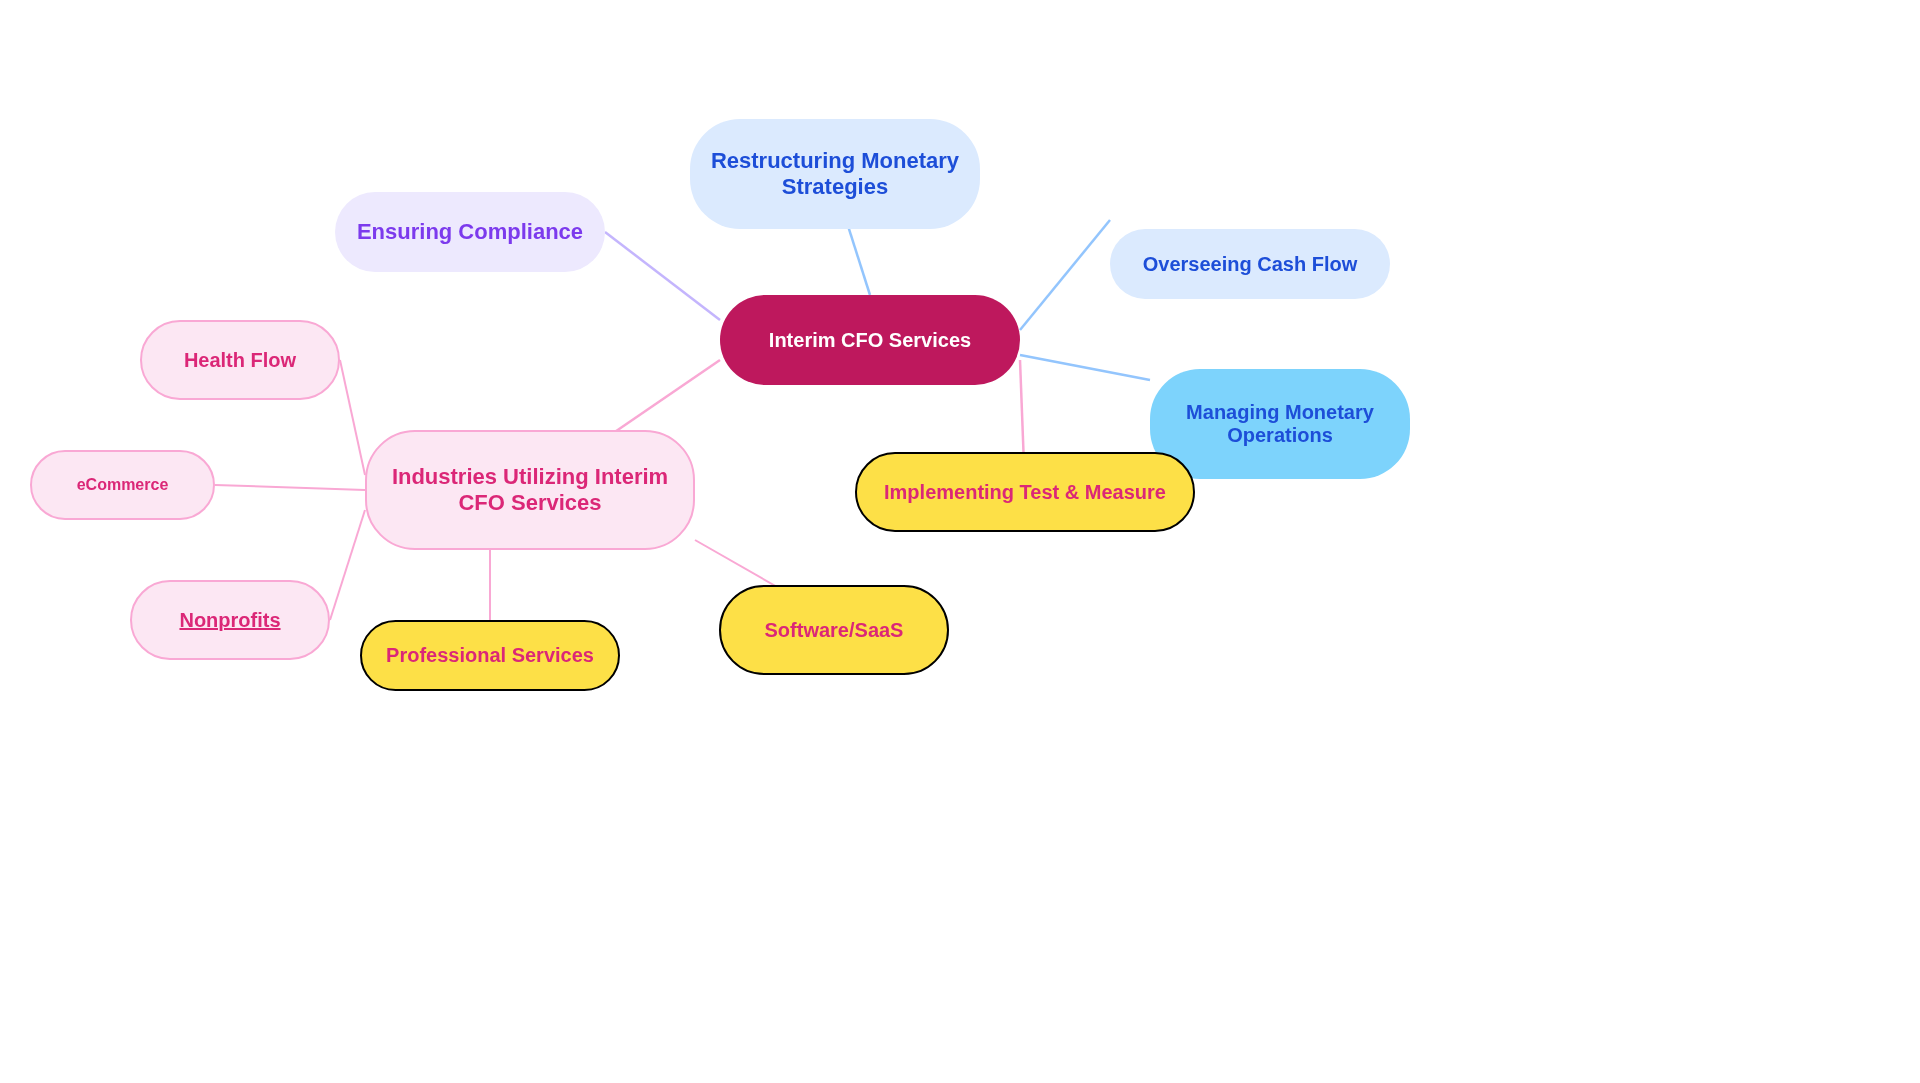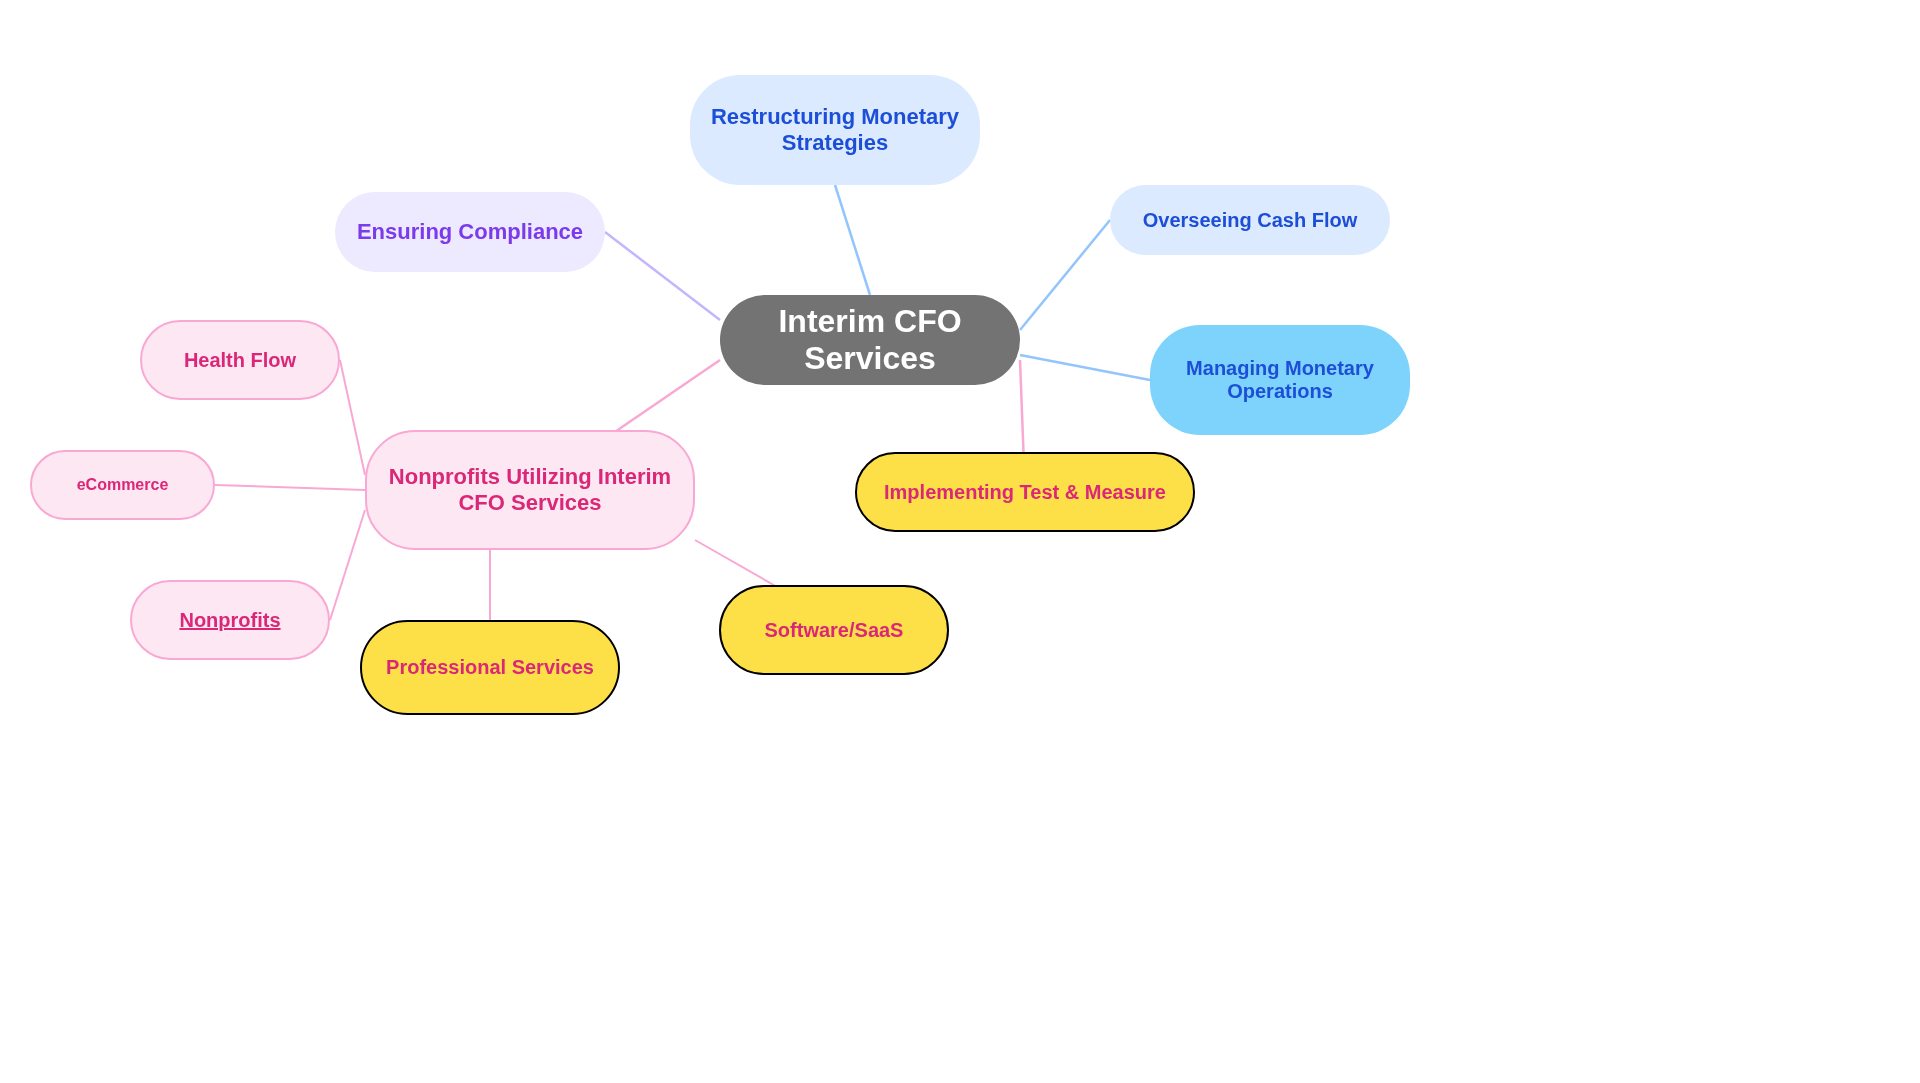--- a/index.html
+++ b/index.html
@@ -23,33 +23,34 @@
       border-radius: 50px;
       display: flex;
       align-items: center;
       justify-content: center;
       text-align: center;
       font-weight: 600;
       cursor: pointer;
       user-select: none;
     }
     .node-center {
-      background: #737373;
+      background: #be185d;
       color: #ffffff;
-      font-size: 32px;
+      font-size: 20px;
       width: 300px;
       height: 90px;
       left: 720px;
       top: 295px;
       border-radius: 50px;
     }
     .node-blue-light {
       background: #dbeafe;
       color: #1d4ed8;
       border: none;
+      margin-top: 44px;
     }
     .node-purple-light {
       background: #ede9fe;
       color: #7c3aed;
       border: none;
       text-align: center;
     }
     .node-pink {
       background: #fce7f3;
       color: #db2777;
@@ -124,21 +125,21 @@
     .node-nonprofits {
       width: 200px;
       height: 80px;
       left: 130px;
       top: 580px;
       font-size: 20px;
       text-decoration: underline;
     }
     .node-professional {
       width: 260px;
-      height: 95px;
+      height: 71px;
       left: 360px;
       top: 620px;
       font-size: 20px;
     }
     .node-saas {
       width: 230px;
       height: 90px;
       left: 719px;
       top: 585px;
       font-size: 20px;
@@ -186,21 +187,21 @@
 
 <div class="node node-blue-light node-managing" style="background:#7dd3fc;text-align:center;">
   <span>Managing Monetary Operations</span>
 </div>
 
 <div class="node node-purple-light node-ensuring">
   <span>Ensuring Compliance</span>
 </div>
 
 <div class="node node-industries">
-  <span>Nonprofits Utilizing Interim CFO Services</span>
+  <span>Industries Utilizing Interim CFO Services</span>
 </div>
 
 <div class="node node-pink-bright node-implementing">
   <span>Implementing Test &amp; Measure</span>
 </div>
 
 <div class="node node-pink node-healthtech">
   <span>Health Flow</span>
 </div>
 

